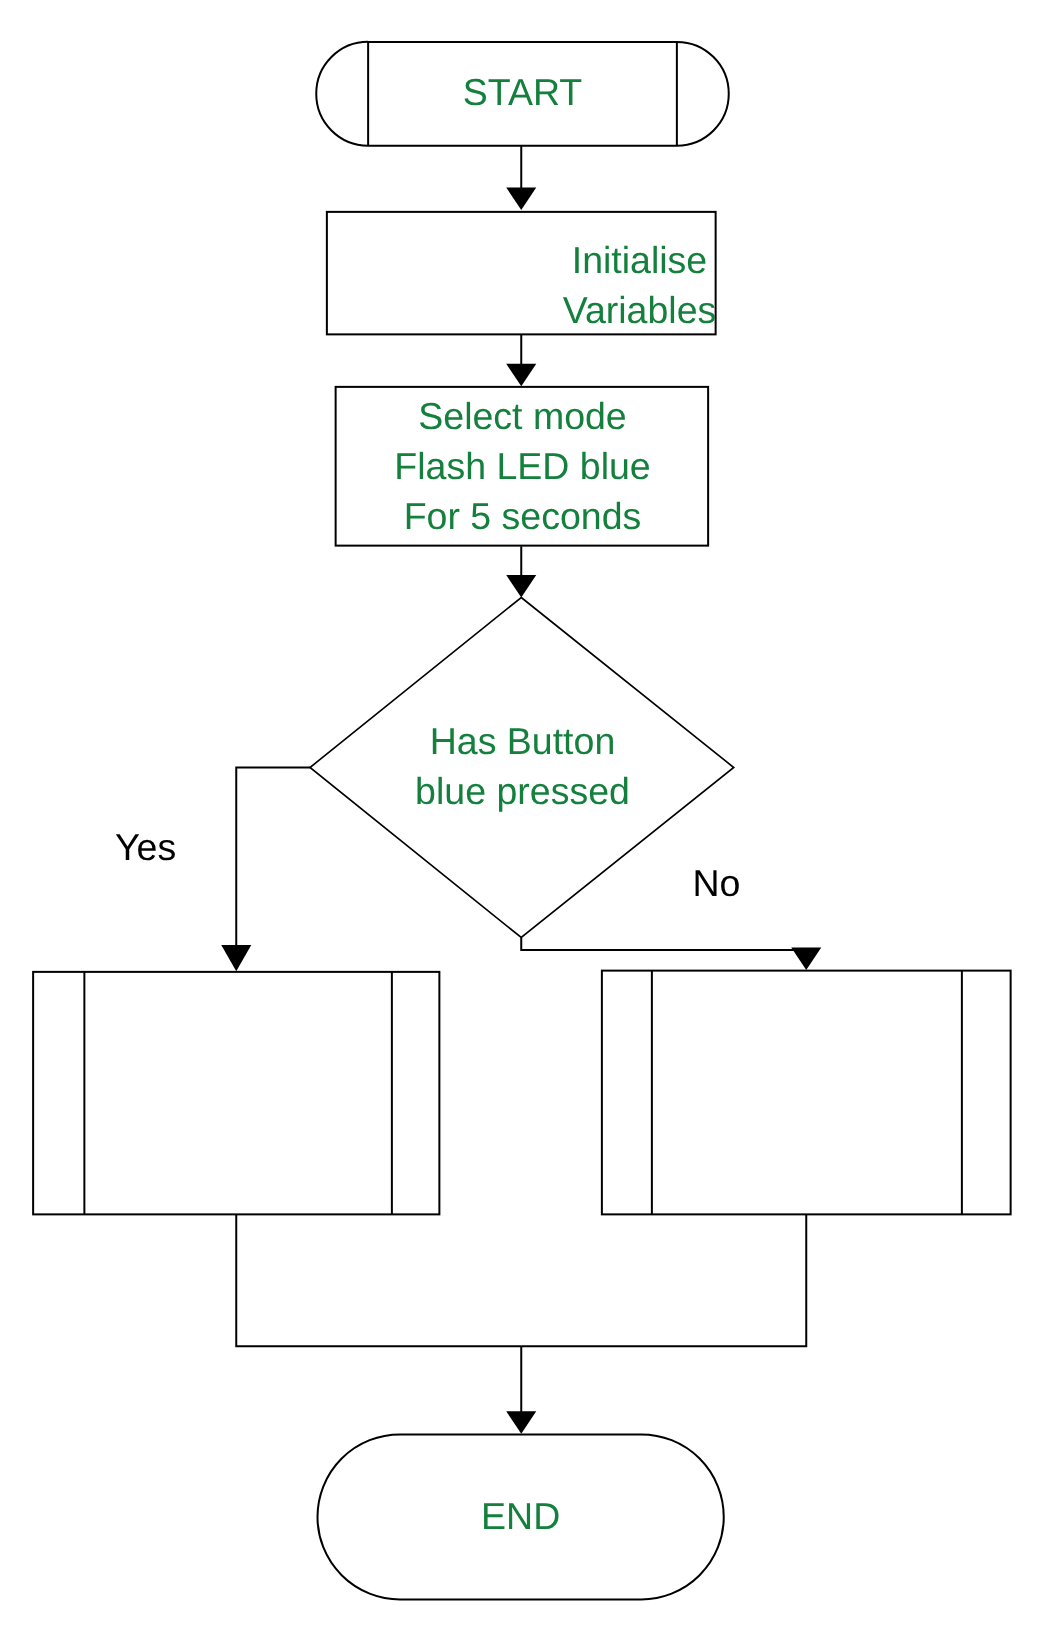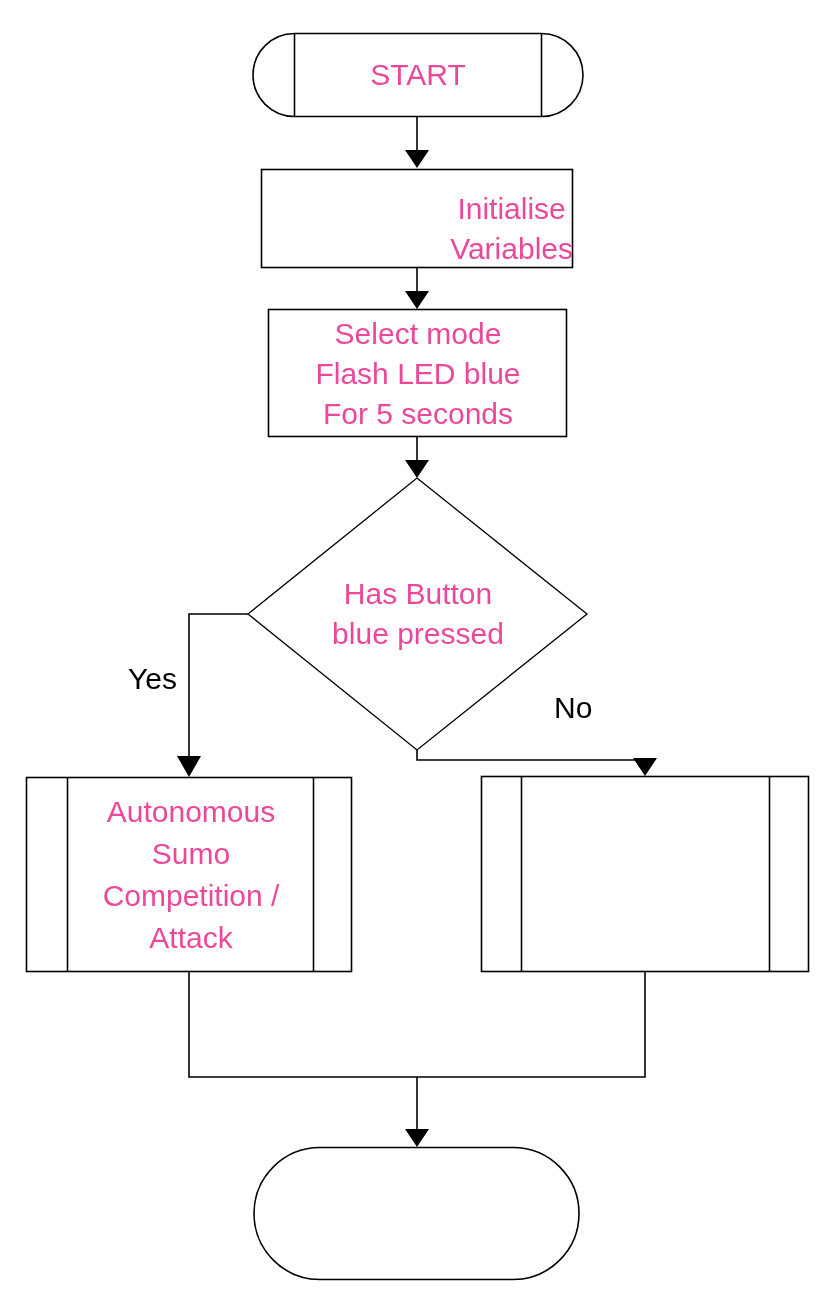--- a/index.html
+++ b/index.html
@@ -46,21 +46,21 @@
     stroke-linejoin: miter;
     stroke-linecap: butt;
   }
   .arrow-head {
     fill: #000000;
     stroke: none;
   }
   .node-text {
     position: absolute;
     text-align: center;
-    color: #ec4899;
+    color: #15803d;
     font-family: "Liberation Sans", sans-serif;
     font-size: 30px;
     line-height: 40px;
     white-space: pre-line;
     display: flex;
     flex-direction: column;
     align-items: center;
     justify-content: center;
     pointer-events: none;
   }
@@ -155,26 +155,23 @@
     <span>Select mode
 Flash LED blue
 For 5 seconds</span>
   </div>
 
   <div class="node-text" style="left:268px; top:554px; width:300px; height:120px;">
     <span>Has Button
 blue pressed</span>
   </div>
 
-  <div class="node-text" style="left:68px; top:778px; width:246px; height:194px; line-height:42px;">
-    <span>Autonomous
-Sumo
-Competition /
-Attack</span>
+
+
+  <div class="node-text" style="left:320px; top:1147px; width:193px; height:133px;">
+    <span>END</span>
   </div>
 
-
-
-  <div class="edge-label" style="left:92px; top:662px;margin-left:36px;">Yes</div>
+  <div class="edge-label" style="left:92px; top:662px;">Yes</div>
 
   <div class="edge-label" style="left:554px; top:691px;">No</div>
 
 </div>
 
 </body></html>

